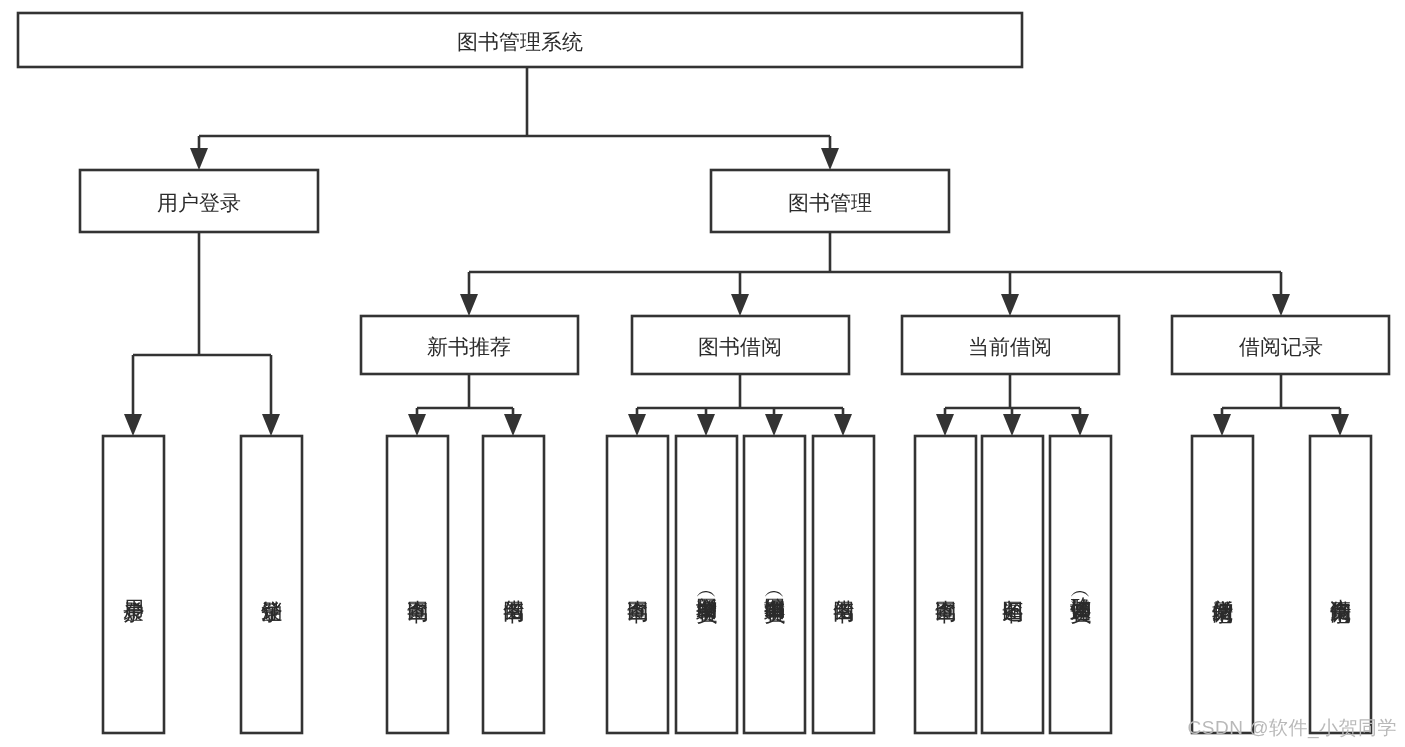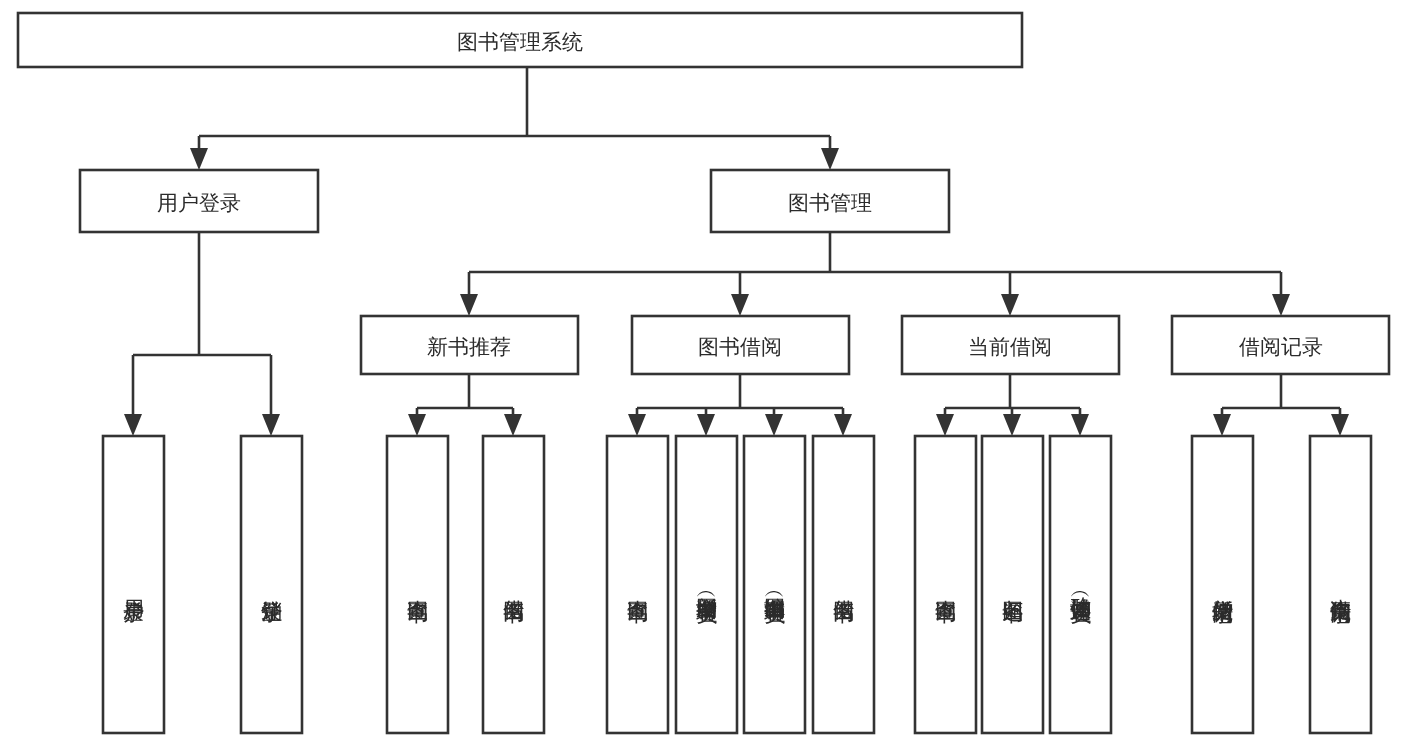--- a/index.html
+++ b/index.html
@@ -206,13 +206,14 @@
   <div class="node-label-v" style="left:744px; top:436px; width:61px; height:297px;">编辑图书（管理员）</div>
   <div class="node-label-v" style="left:813px; top:436px; width:61px; height:297px;">借阅图书</div>
 
   <div class="node-label-v" style="left:915px; top:436px; width:61px; height:297px;">查询图书</div>
   <div class="node-label-v" style="left:982px; top:436px; width:61px; height:297px;">归还图书</div>
   <div class="node-label-v" style="left:1050px; top:436px; width:61px; height:297px;">确认归还（管理员）</div>
 
   <div class="node-label-v" style="left:1192px; top:436px; width:61px; height:297px;">新增借阅记录</div>
   <div class="node-label-v" style="left:1310px; top:436px; width:61px; height:297px;">查询借阅记录</div>
 
+  <div class="watermark">CSDN @软件_小贺同学</div>
 </div>
 
 </body></html>

